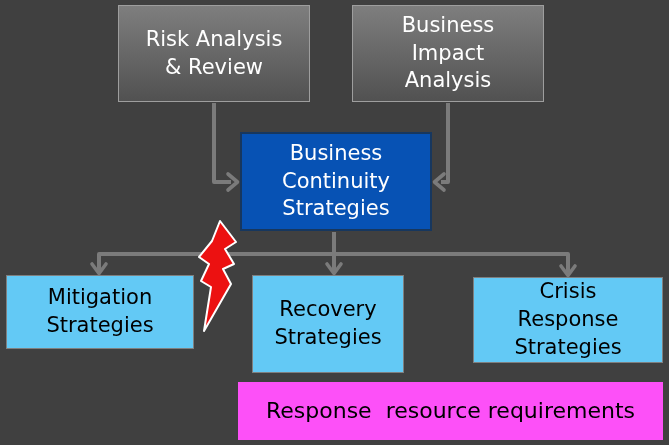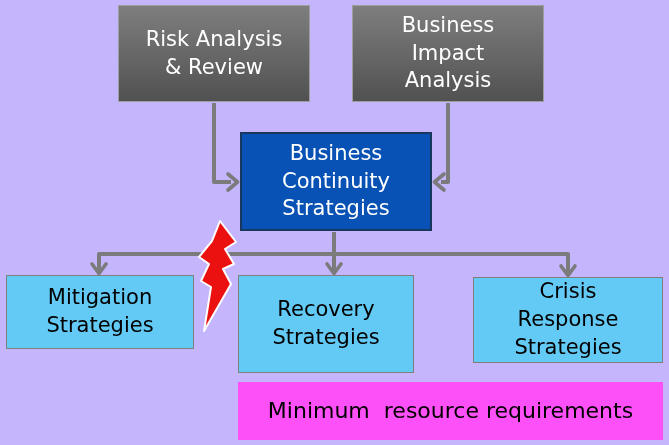--- a/index.html
+++ b/index.html
@@ -5,21 +5,21 @@
   html, body {
     margin: 0;
     padding: 0;
     background: #ffffff;
     font-family: "DejaVu Sans", "Liberation Sans", sans-serif;
   }
   .canvas {
     position: relative;
     width: 669px;
     height: 445px;
-    background: #c4b5fd;
+    background: #404040;
     overflow: hidden;
   }
   .node {
     position: absolute;
     display: flex;
     align-items: center;
     justify-content: center;
     text-align: center;
     box-sizing: border-box;
   }
@@ -123,28 +123,28 @@
     <span class="node-label">Business
 Continuity
 Strategies</span>
   </div>
 
   <div class="node cyan-box" style="left:6px; top:275px; width:188px; height:74px;">
     <span class="node-label">Mitigation
 Strategies</span>
   </div>
 
-  <div class="node cyan-box" style="left:238px; top:275px; width:176px; height:98px;">
+  <div class="node cyan-box" style="left:252px; top:275px; width:152px; height:98px;">
     <span class="node-label">Recovery
 Strategies</span>
   </div>
 
   <div class="node cyan-box" style="left:473px; top:277px; width:190px; height:86px;">
     <span class="node-label">Crisis
 Response
 Strategies</span>
   </div>
 
   <div class="node magenta-box" style="left:238px; top:382px; width:425px; height:58px;">
-    <span class="node-label">Minimum  resource requirements</span>
+    <span class="node-label">Response  resource requirements</span>
   </div>
 
 </div>
 
 </body></html>

